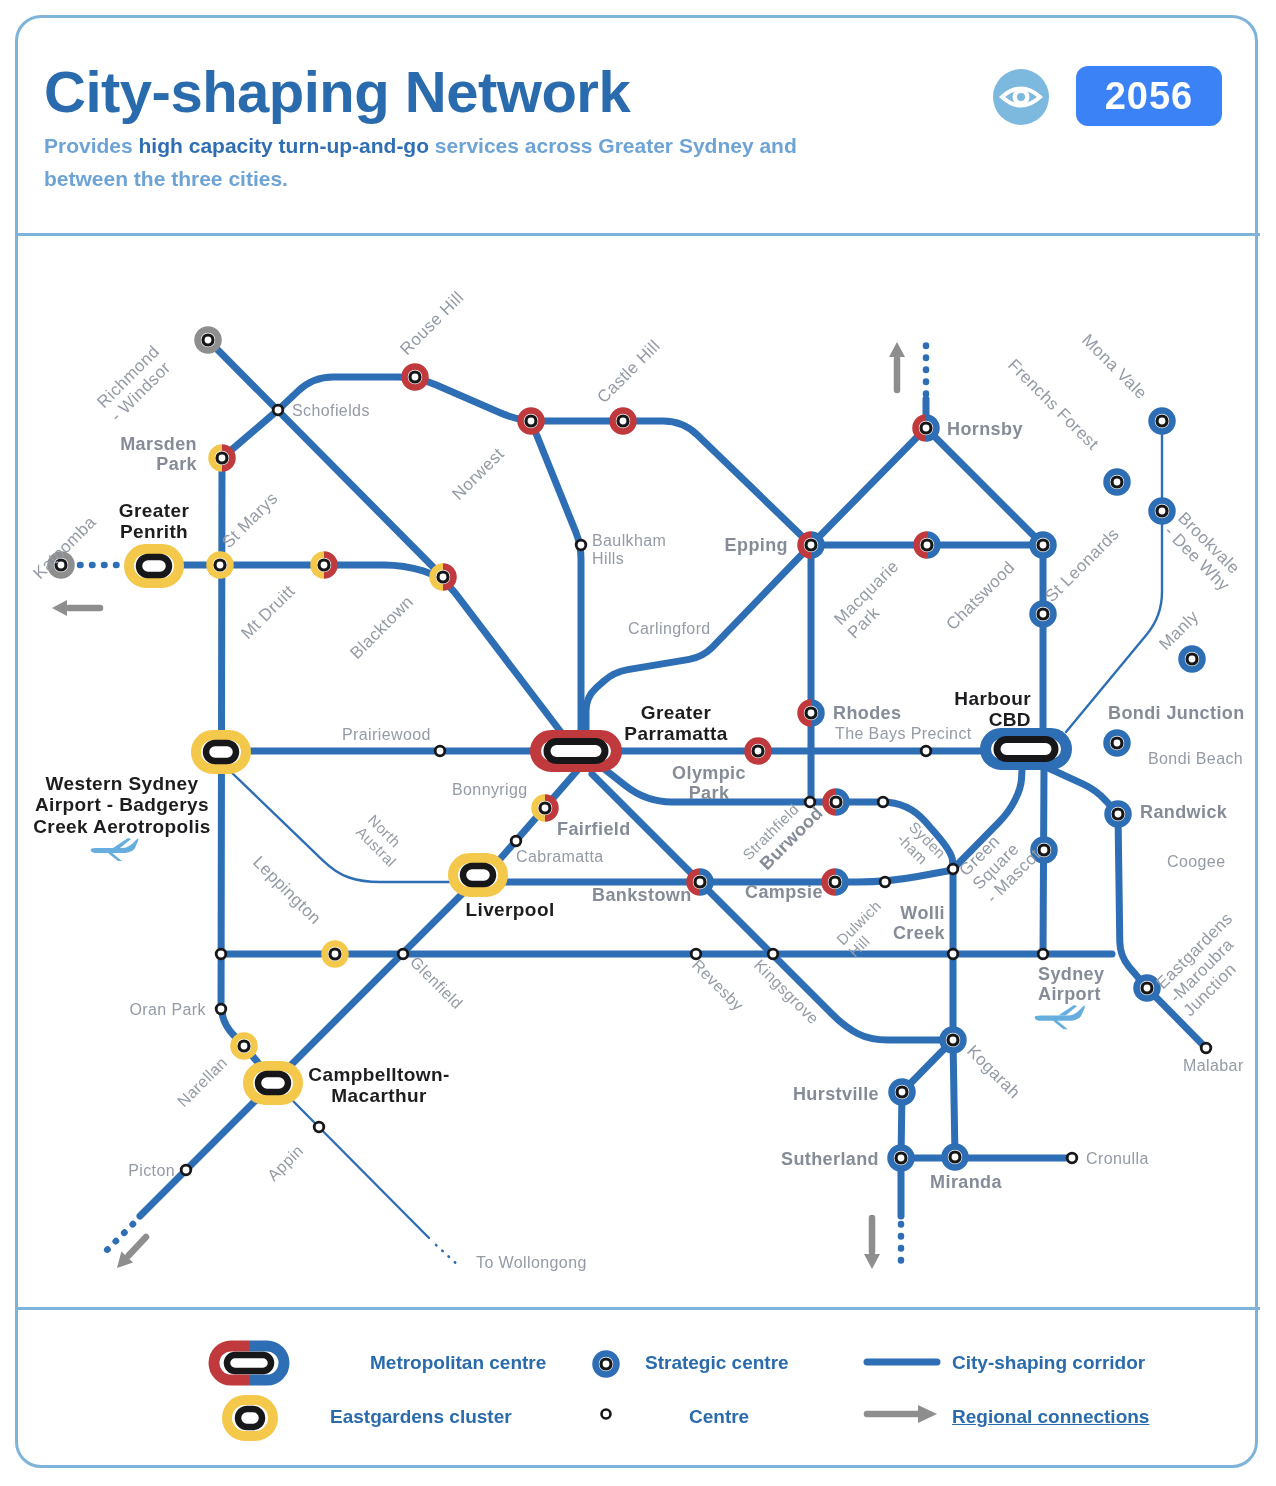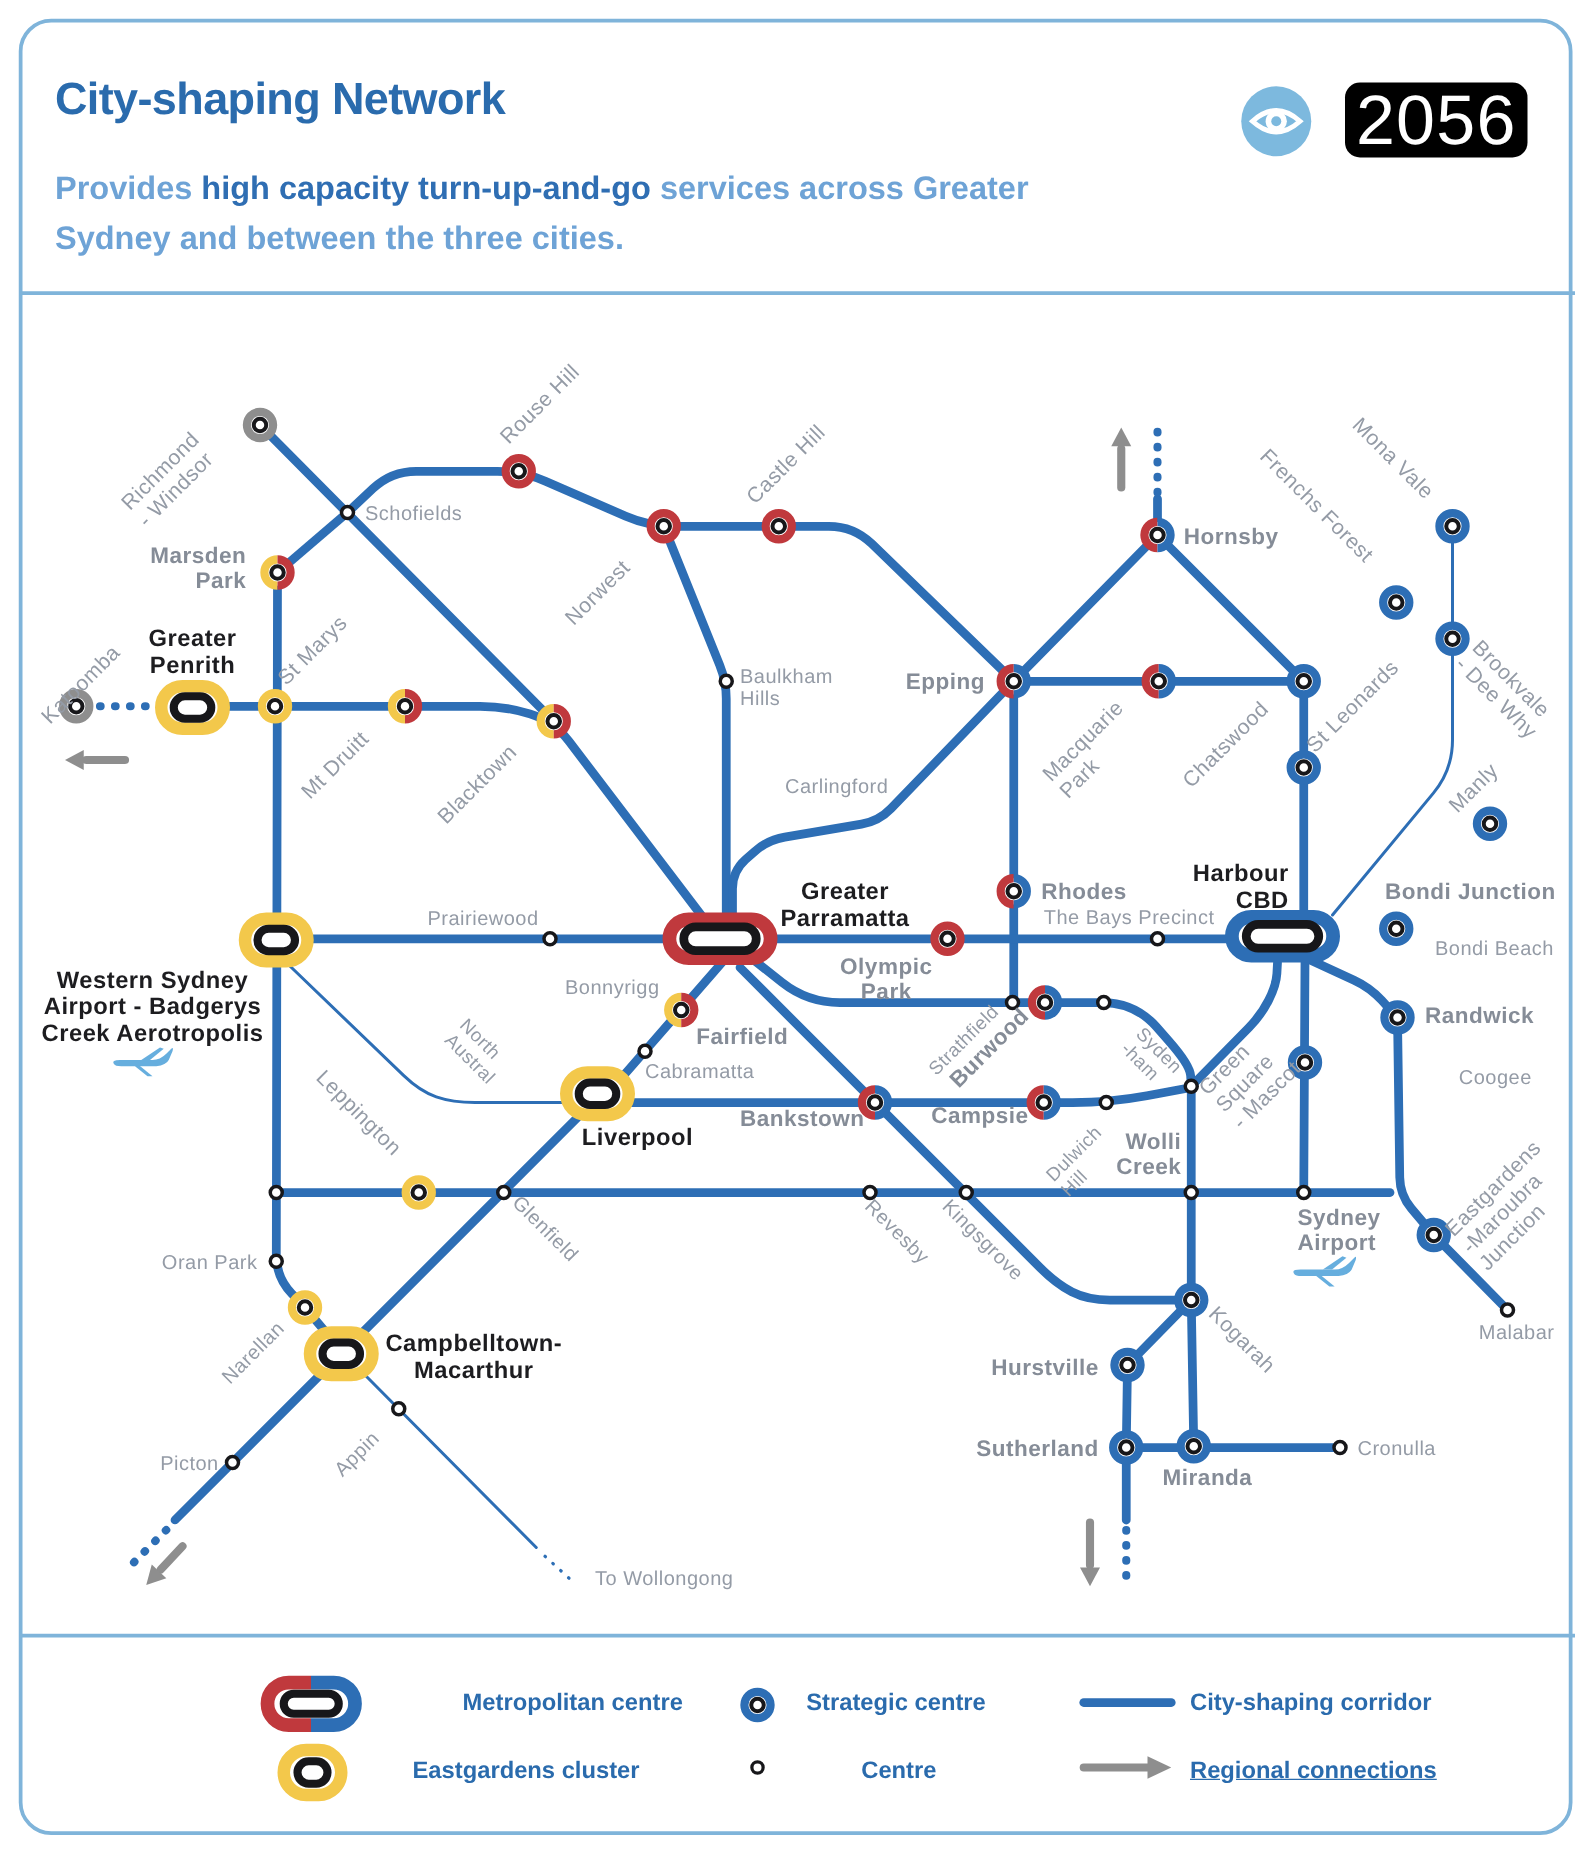--- a/index.html
+++ b/index.html
@@ -1,25 +1,25 @@
 <!DOCTYPE html>
 <html><head>
 <meta charset="utf-8">
 <style>
   html,body{margin:0;padding:0;background:#ffffff;}
   body{width:1276px;height:1486px;position:relative;font-family:"Liberation Sans","DejaVu Sans",sans-serif;}
   .card{position:absolute;left:15px;top:15px;width:1243px;height:1453px;border:3px solid #7fb4da;border-radius:26px;background:#fff;box-sizing:border-box;}
   .sep{position:absolute;left:16px;width:1244px;height:3px;background:#7fb4da;}
   #sep-header{top:233px;}
   #sep-legend{top:1307px;}
-  .title{position:absolute;left:44px;top:58px;font-size:36px;font-weight:bold;color:#2a6bad;letter-spacing:-0.5px;}
-  .subtitle{position:absolute;left:44px;top:130px;width:790px;font-size:26px;font-weight:bold;line-height:1.55;color:#6ea3d6;}
+  .title{position:absolute;left:44px;top:58px;font-size:58px;font-weight:bold;color:#2a6bad;letter-spacing:-0.5px;}
+  .subtitle{position:absolute;left:44px;top:130px;width:790px;font-size:21px;font-weight:bold;line-height:1.55;color:#6ea3d6;}
   .subtitle .em{color:#2f6eb3;}
   .eye{position:absolute;left:992px;top:68px;width:58px;height:58px;}
-  .badge{position:absolute;left:1076px;top:66px;width:146px;height:60px;background:#000000;border-radius:12px;color:#ffffff;font-size:56px;font-weight:normal;text-align:center;line-height:60px;letter-spacing:1px;}
+  .badge{position:absolute;left:1076px;top:66px;width:146px;height:60px;background:#3b82f6;border-radius:12px;color:#ffffff;font-size:38px;font-weight:bold;text-align:center;line-height:60px;letter-spacing:1px;}
   #map-svg{position:absolute;left:0;top:0;width:1276px;height:1486px;}
   #map-svg text{font-family:"Liberation Sans","DejaVu Sans",sans-serif;letter-spacing:0.4px;}
   .lbl-g{fill:#949ba6;font-weight:normal;}
   .lbl-gb{fill:#858c97;font-weight:bold;}
   .lbl-k{fill:#1d1d20;font-weight:bold;}
   .legend-item{position:absolute;display:flex;align-items:center;}
   .legend-label{color:#2a6bad;font-size:19px;font-weight:bold;white-space:nowrap;}
 </style>
 </head>
 <body>

